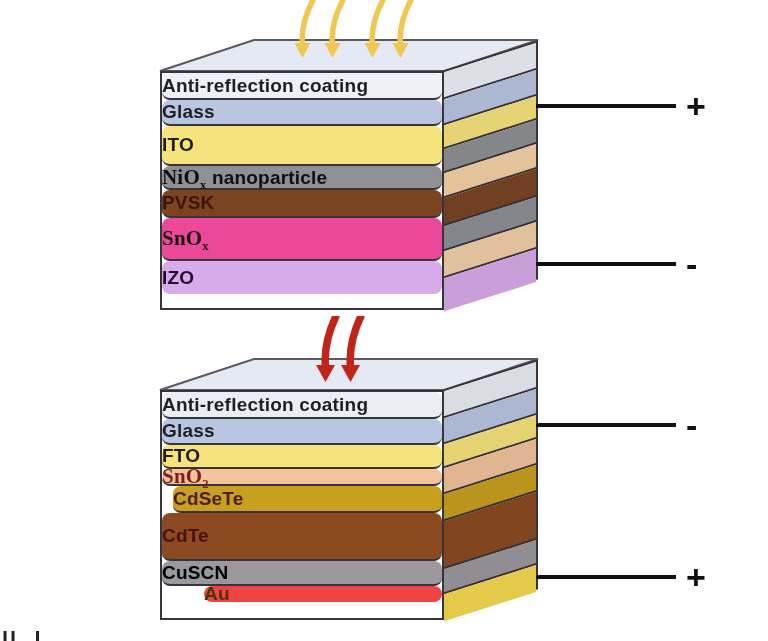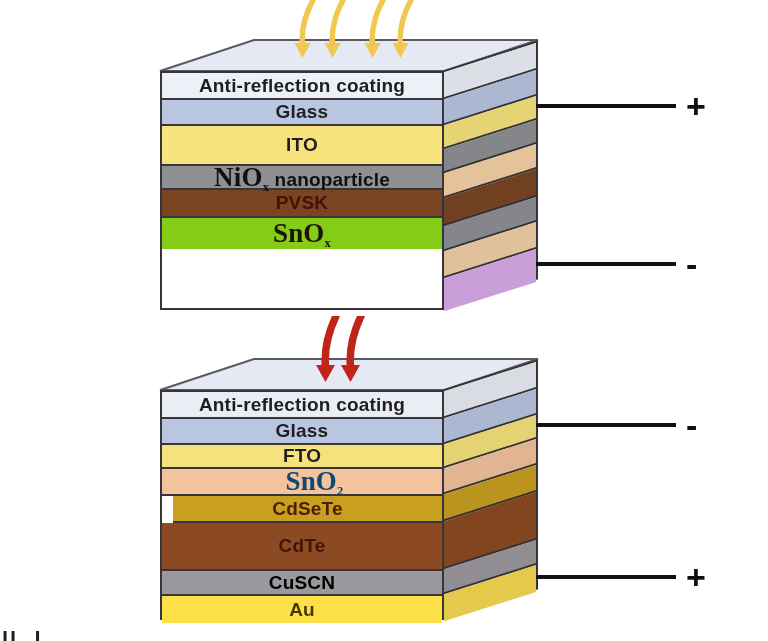--- a/index.html
+++ b/index.html
@@ -8,37 +8,37 @@
     overflow:hidden;font-family:"Liberation Sans",sans-serif;
   }
   .stack{position:absolute;}
   .topface{position:absolute;pointer-events:none;}
   .front{
     position:absolute;left:0;top:0;border:2px solid #37353a;box-sizing:border-box;
     z-index:3;
   }
   .front .layer{
     box-sizing:border-box;border-bottom:2px solid #37353a;
-    display:flex;align-items:center;justify-content:center;
-    font-weight:bold;font-size:19px;letter-spacing:0.2px;
+    display:flex;align-items:center;justify-content:flex-start;
+    font-weight:bold;font-size:19px;letter-spacing:0.2px;border-radius:8px;
   }
   .front .layer:last-child{border-bottom:none;}
   .side{
     position:absolute;transform:skewY(-17.7deg);transform-origin:0 0;
     border:2px solid #37353a;box-sizing:border-box;z-index:2;
   }
   .side .sband{box-sizing:border-box;border-bottom:2px solid #37353a;filter:brightness(0.93);}
   .side .sband:last-child{border-bottom:none;}
   .wire{position:absolute;background:#111111;height:4px;z-index:4;}
   .sign{
     position:absolute;color:#111;font-weight:bold;font-size:34px;z-index:4;
     transform:translateY(-50%);line-height:1;
   }
   .label sub{font-size:0.66em;line-height:0;}
-  .serifpart{font-family:"Liberation Serif",serif;font-size:27px;}
+  .serifpart{font-family:"Liberation Serif",serif;font-size:21px;}
   .caption{
     position:absolute;left:2px;top:627px;font-weight:bold;font-size:22px;color:#222;
     letter-spacing:2px;
   }
   svg{display:block;}
   .arrows{position:absolute;z-index:6;pointer-events:none;}
 </style>
 </head>
 <body>
 
@@ -68,22 +68,25 @@
           </div>
           <div class="layer" style="height: 40px; background: rgb(246, 227, 125); color: rgb(31, 31, 34);">
             <span class="label"><span>ITO</span></span>
           </div>
           <div class="layer" style="height: 24px; background: rgb(142, 144, 148); color: rgb(15, 15, 18);">
             <span class="label"><span class="serifpart">NiO</span><sub class="serifpart">x</sub><span> nanoparticle</span></span>
           </div>
           <div class="layer" style="height: 28px; background: rgb(122, 68, 35); color: rgb(64, 19, 5);">
             <span class="label"><span>PVSK</span></span>
           </div>
-          <div class="layer" style="height: 31px; background: #84cc16; color: rgb(28, 20, 12);">
+          <div class="layer" style="height: 43px; background: #ec4899; color: rgb(28, 20, 12);">
             <span class="label"><span class="serifpart">SnO</span><sub class="serifpart">x</sub></span>
+          </div>
+          <div class="layer" style="height: 33px; background: rgb(215, 171, 233); color: rgb(39, 11, 48);">
+            <span class="label"><span>IZO</span></span>
           </div>
         </div>
       </div>
       <div class="wire" style="left: 536px; top: 104px; width: 140px; height: 4px; background: rgb(17, 17, 17);"></div>
       <div class="sign" style="left: 686px; top: 106px; color: rgb(17, 17, 17);">+</div>
       <div class="wire" style="left: 536px; top: 262px; width: 140px; height: 4px; background: rgb(17, 17, 17);"></div>
       <div class="sign" style="left: 686px; top: 264px; color: rgb(17, 17, 17);">-</div>
       <div class="stack" style="left: 160px; top: 390px; width: 378px; height: 230px;">
         <svg width="382" height="35" class="topface" style="left: -2px; top: -33px;">
           <polygon points="2,33 286,33 380,2 96,2" fill="#e4e9f3" stroke="#5b595f" stroke-width="2"></polygon>
@@ -101,33 +104,33 @@
         <div class="front" style="width: 284px; height: 230px;">
           <div class="layer" style="height: 27px; background: rgb(234, 237, 244); color: rgb(31, 31, 34);">
             <span class="label"><span>Anti-reflection coating</span></span>
           </div>
           <div class="layer" style="height: 26px; background: rgb(185, 198, 226); color: rgb(31, 31, 34);">
             <span class="label"><span>Glass</span></span>
           </div>
           <div class="layer" style="height: 24px; background: rgb(246, 226, 124); color: rgb(31, 31, 34);">
             <span class="label"><span>FTO</span></span>
           </div>
-          <div class="layer" style="height: 27px; background: rgb(242, 195, 156); color: #0c4a6e; padding-left: 25px;">
+          <div class="layer" style="height: 17px; background: rgb(242, 195, 156); color: #7f1d1d;">
             <span class="label"><span class="serifpart">SnO</span><sub class="serifpart">2</sub></span>
           </div>
           <div class="layer" style="height: 27px; background: rgb(201, 159, 31); color: rgb(74, 29, 4); margin-left: 11px;">
             <span class="label"><span>CdSeTe</span></span>
           </div>
           <div class="layer" style="height: 48px; background: rgb(139, 74, 33); color: rgb(68, 19, 10);">
             <span class="label"><span>CdTe</span></span>
           </div>
           <div class="layer" style="height: 25px; background: rgb(156, 153, 158); color: #000000;">
             <span class="label"><span>CuSCN</span></span>
           </div>
-          <div class="layer" style="height: 27px; background: #fde047; color: rgb(74, 56, 4);">
+          <div class="layer" style="height: 16px; background: #ef4444; color: rgb(74, 56, 4); margin-left: 42px;">
             <span class="label"><span>Au</span></span>
           </div>
         </div>
       </div>
       <div class="wire" style="left: 536px; top: 423px; width: 140px; height: 4px; background: rgb(17, 17, 17);"></div>
       <div class="sign" style="left: 686px; top: 425px; color: rgb(17, 17, 17);">-</div>
       <div class="wire" style="left: 536px; top: 575px; width: 140px; height: 4px; background: rgb(17, 17, 17);"></div>
       <div class="sign" style="left: 686px; top: 577px; color: rgb(17, 17, 17);">+</div>
       <svg class="arrows" width="135" height="60" viewBox="0 0 135 60" style="left: 285px; top: 0px;">
         <path d="M 28 0 C 20 15.049999999999999, 16 30.099999999999998, 17.5 45" fill="none" stroke="#f0c851" stroke-width="5.5" stroke-linecap="round"></path>

